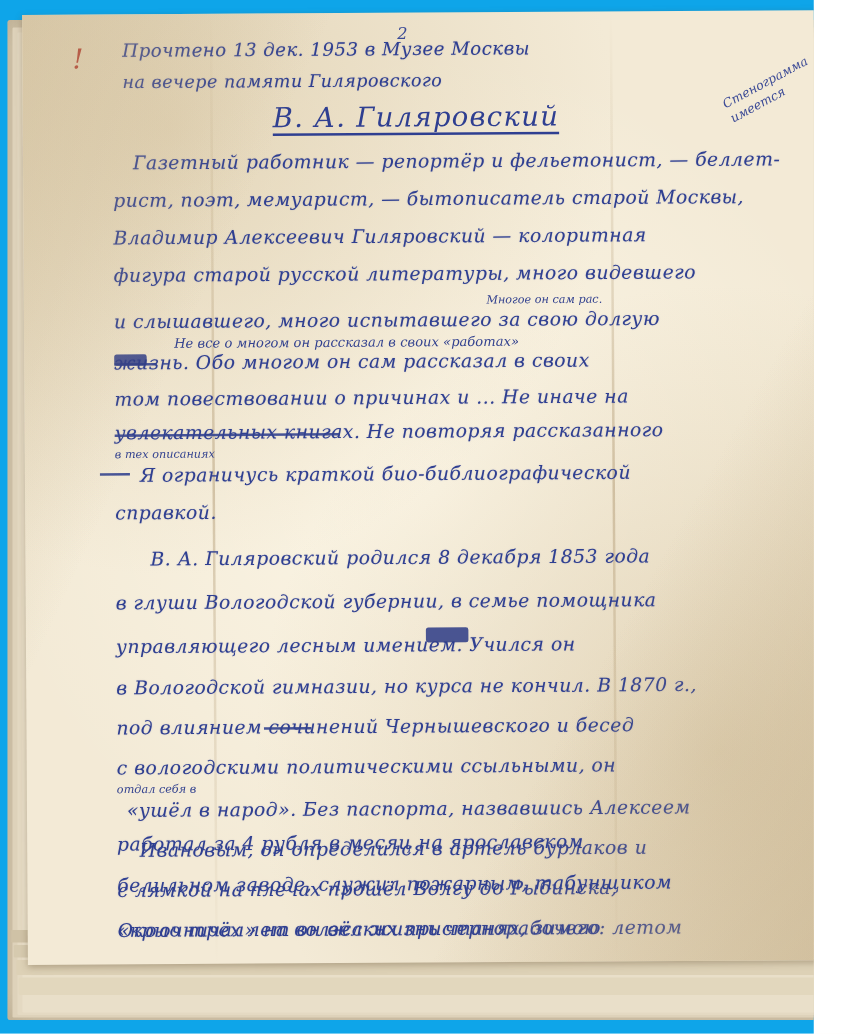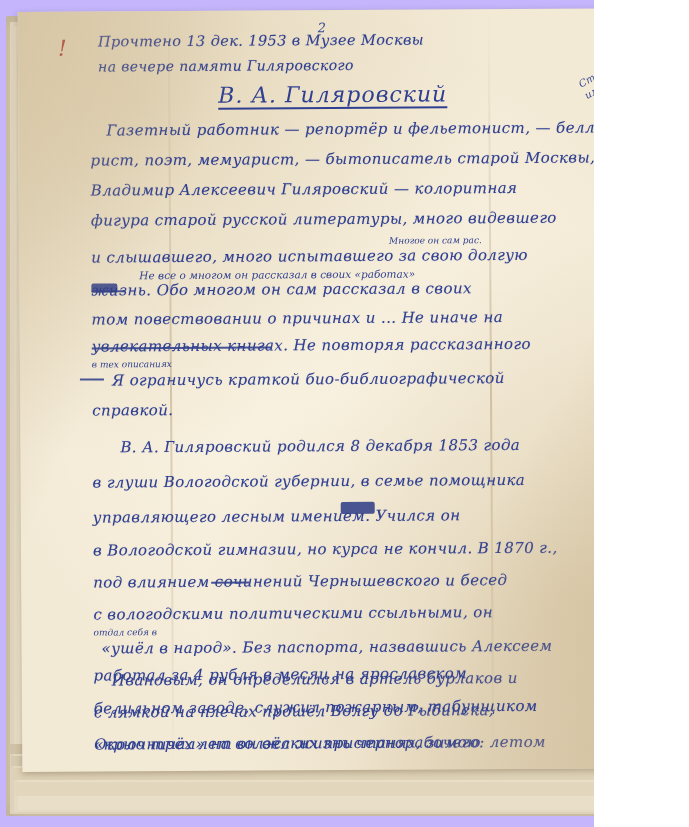--- a/index.html
+++ b/index.html
@@ -8,23 +8,23 @@
     background: #ffffff;
   }
   body {
     width: 689px;
     height: 827px;
     overflow: hidden;
     font-family: "Liberation Serif", serif;
   }
   #scan {
     position: relative;
-    width: 594px;
+    width: 651px;
     height: 827px;
-    background: #c4b5fd;
+    background: #0ea5e9;
     overflow: hidden;
   }
   
   .stack {
     position: absolute;
     left: 6px;
     top: 16px;
     width: 668px;
     height: 800px;
     background: #d9cdb4;

